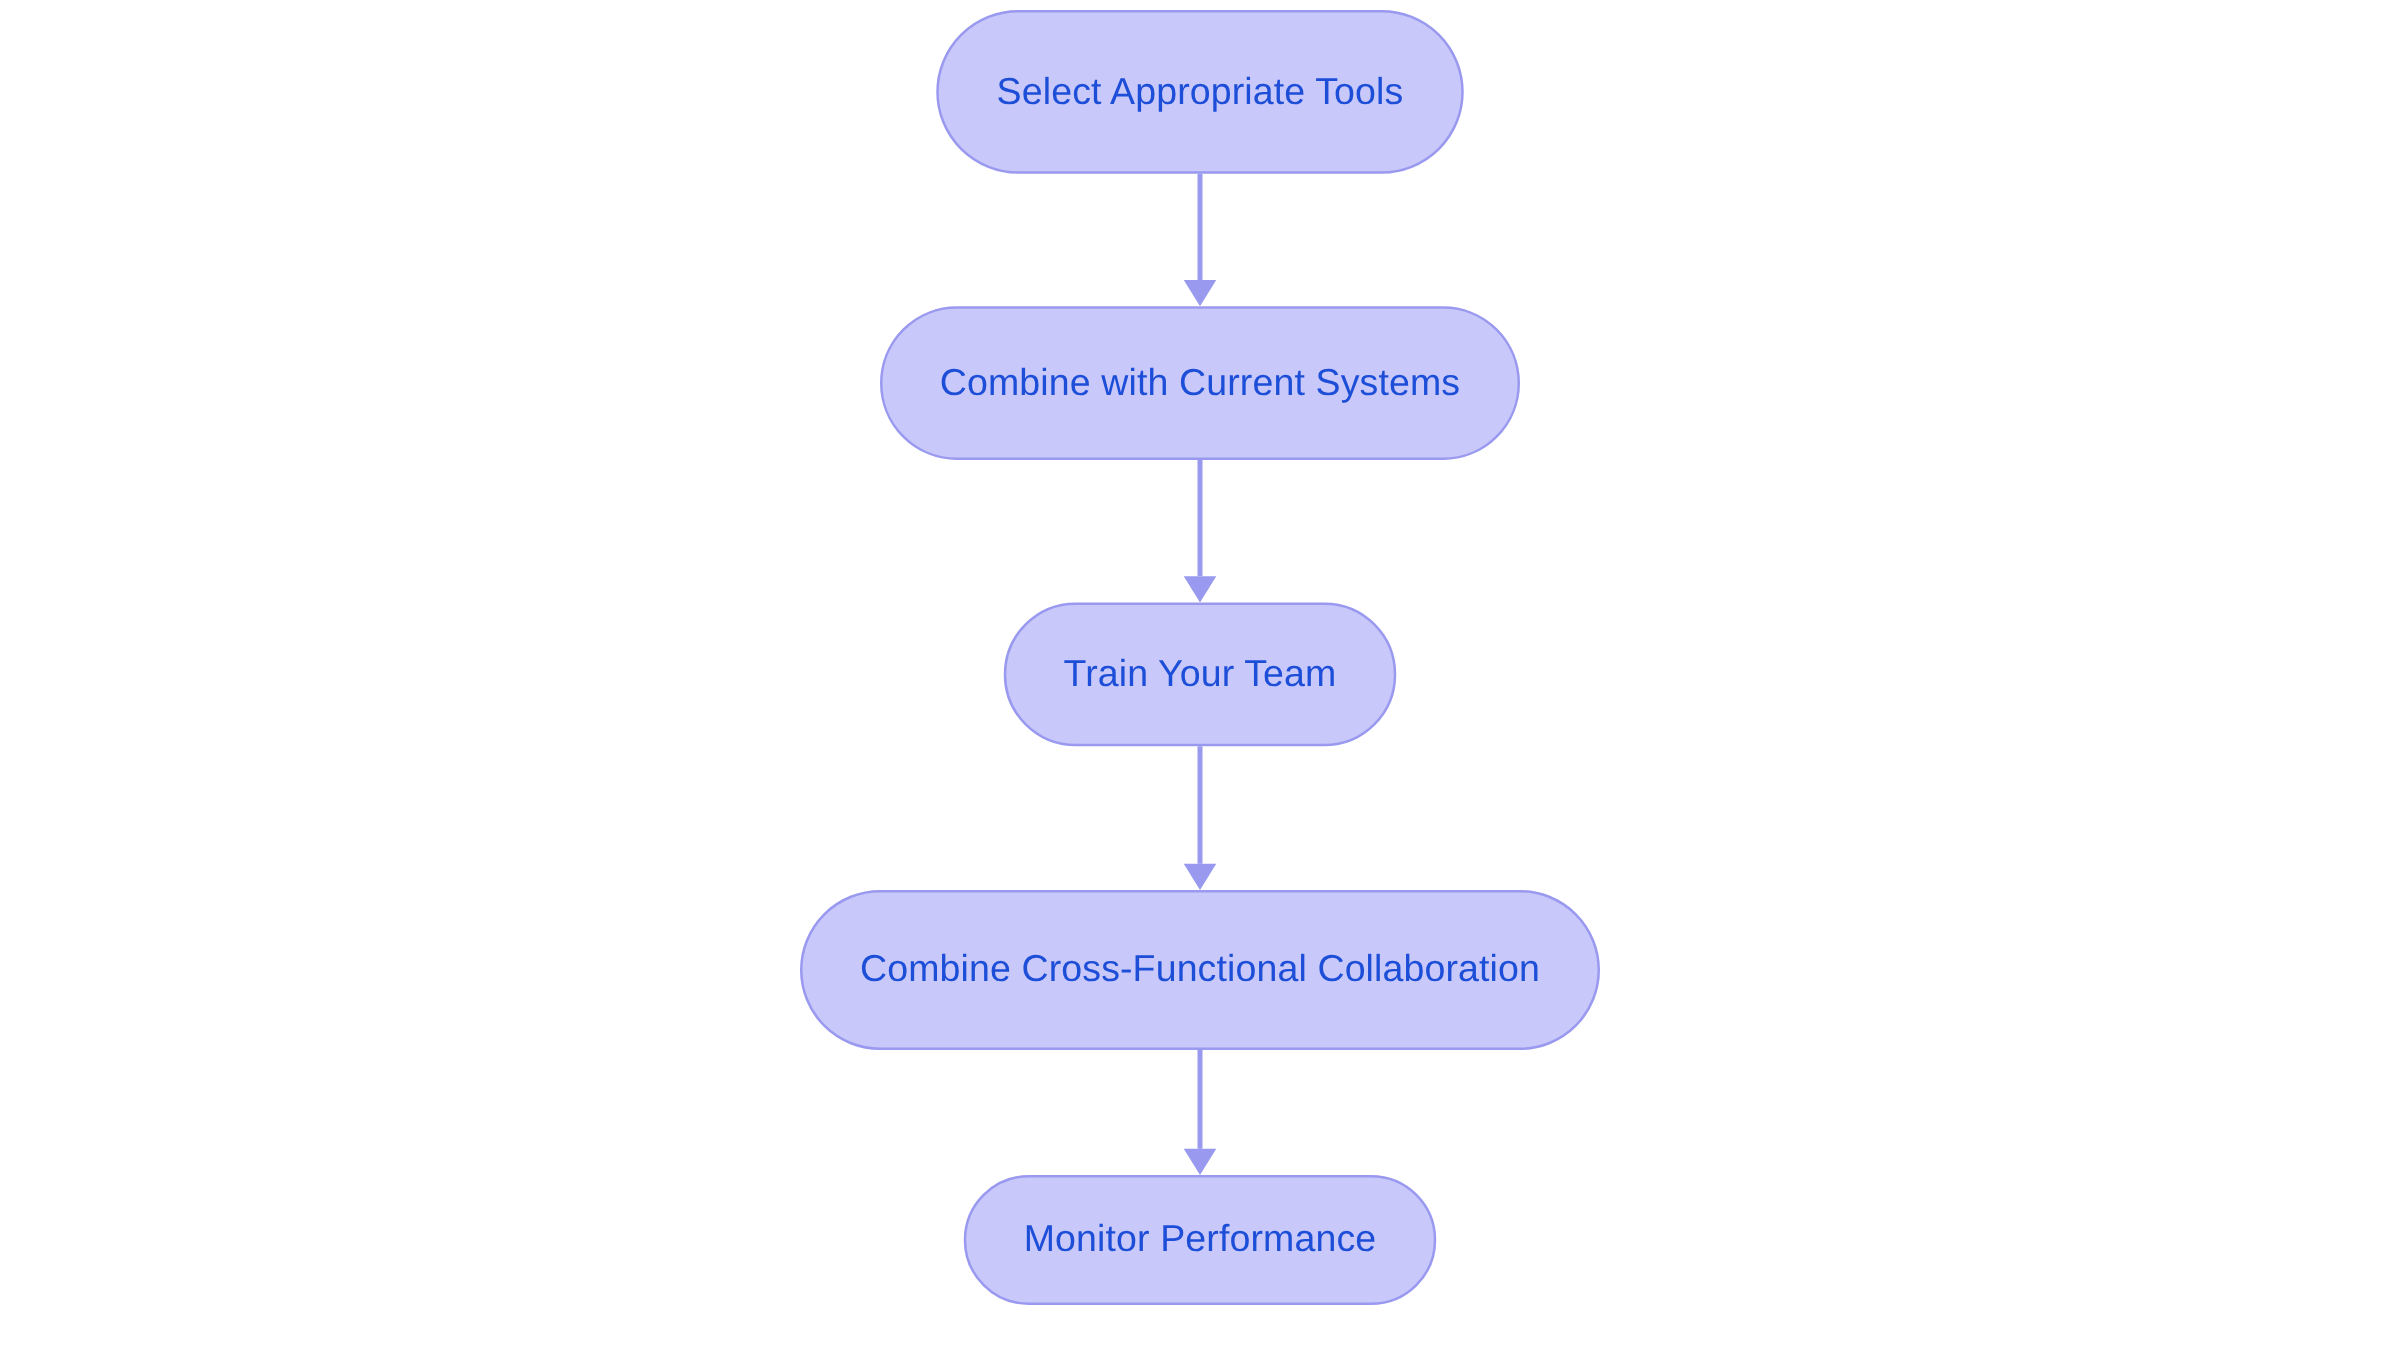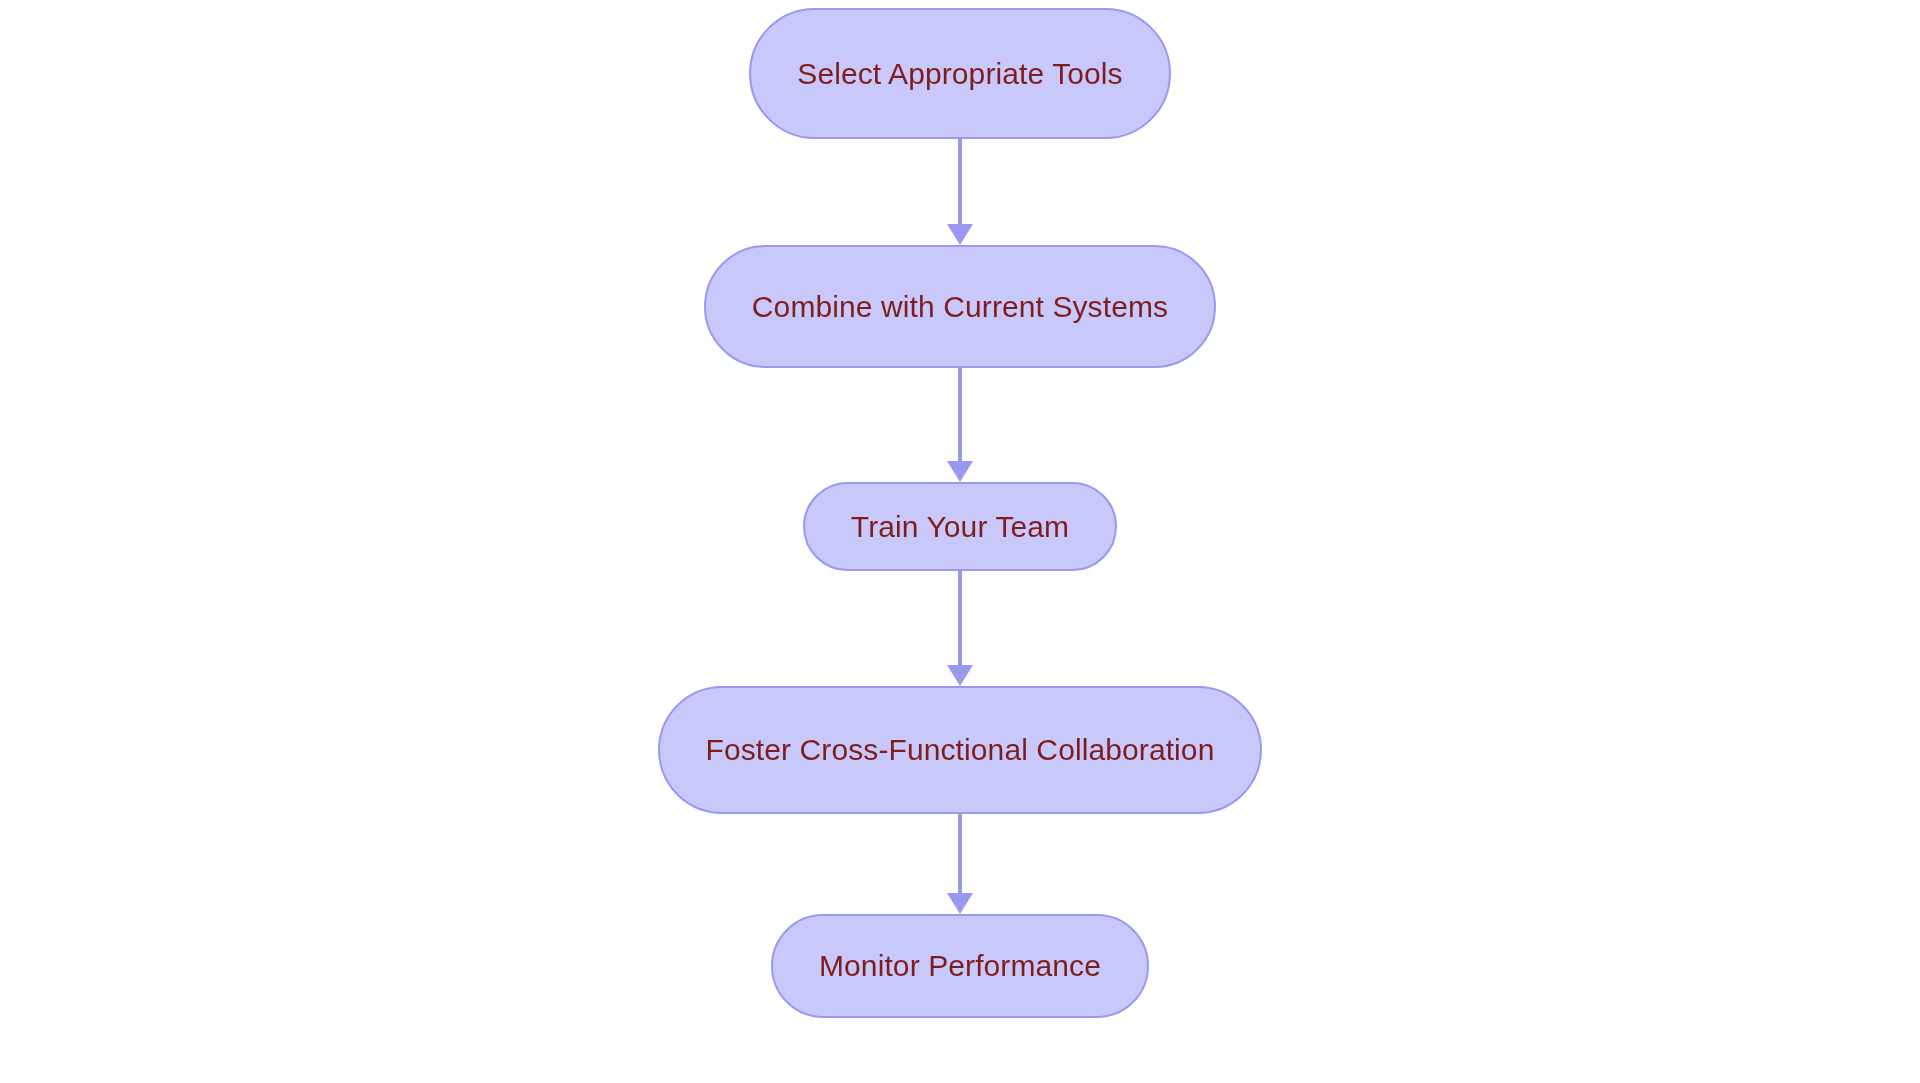--- a/index.html
+++ b/index.html
@@ -44,30 +44,30 @@
     background: #c8c8fa;
     border: 2px solid #9999f0;
     border-radius: 999px;
     color: #3333cc;
     white-space: nowrap;
     letter-spacing: 0.1px;
   }
 
   .node-label {
     display: block;
-    color: #7f1d1d;
+    color: #1d4ed8;
     font-size: 30px;
     line-height: 1;
     font-weight: 400;
     padding: 0 46px;
   }
 
   .node-n1 { height: 131px; }
   .node-n2 { height: 123px; }
-  .node-n3 { height: 89px; }
+  .node-n3 { height: 115px; }
   .node-n4 { height: 128px; }
   .node-n5 { height: 104px; }
 
   .connector {
     position: relative;
     width: 26px;
     display: flex;
     flex-direction: column;
     align-items: center;
   }
@@ -119,21 +119,21 @@
     <div class="node node-n3">
       <span class="node-label">Train Your Team</span>
     </div>
 
     <div class="connector conn-c3">
       <div class="connector-line"></div>
       <div class="connector-head"></div>
     </div>
 
     <div class="node node-n4">
-      <span class="node-label">Foster Cross-Functional Collaboration</span>
+      <span class="node-label">Combine Cross-Functional Collaboration</span>
     </div>
 
     <div class="connector conn-c4">
       <div class="connector-line"></div>
       <div class="connector-head"></div>
     </div>
 
     <div class="node node-n5">
       <span class="node-label">Monitor Performance</span>
     </div>

